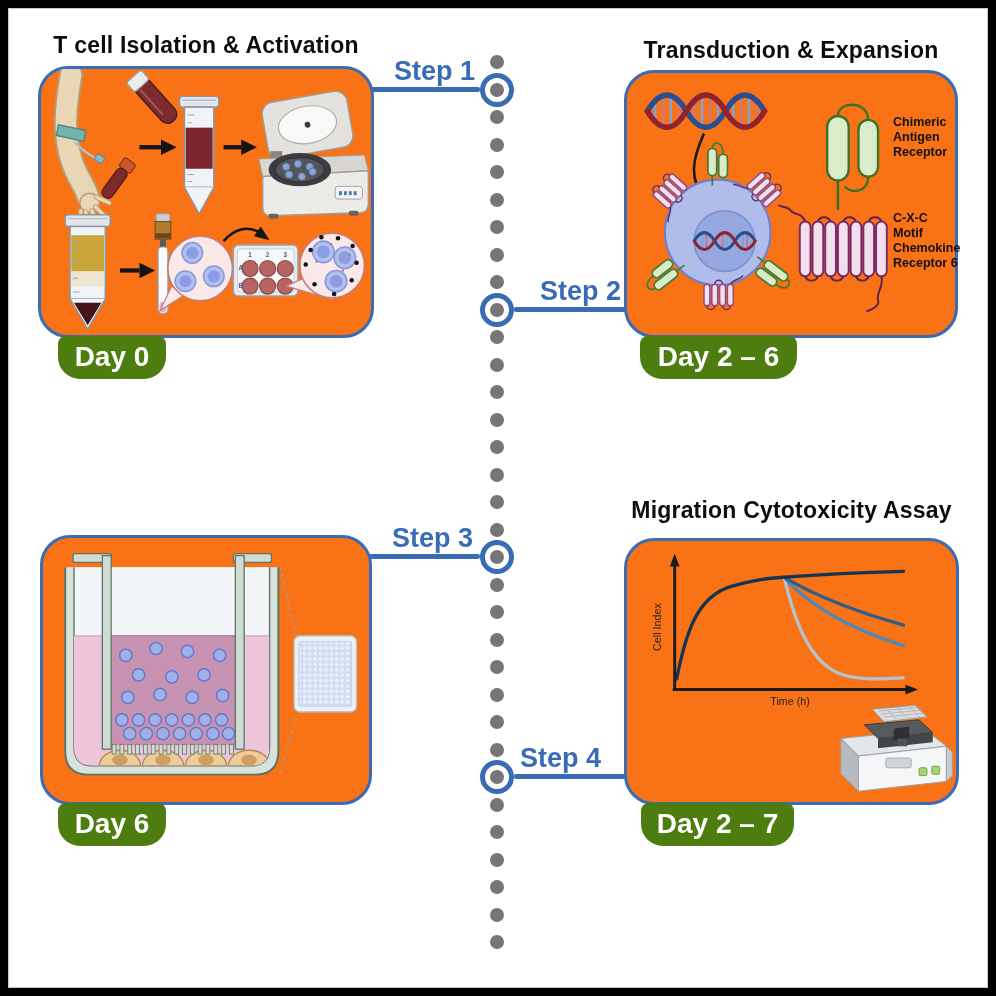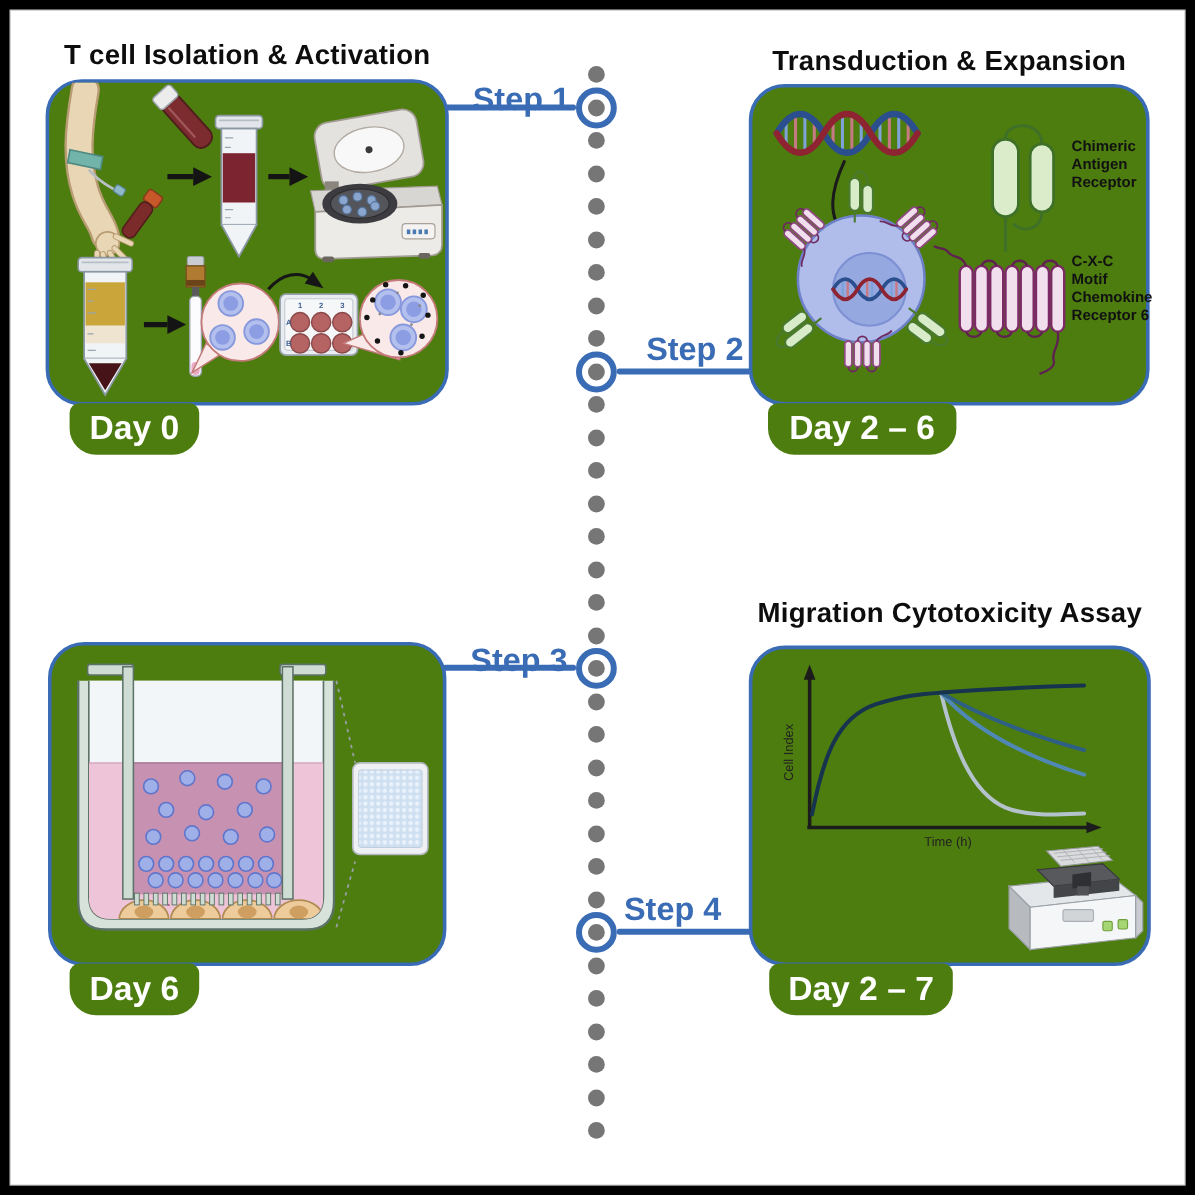--- a/index.html
+++ b/index.html
@@ -2,40 +2,40 @@
 <html><head>
 <meta charset="utf-8">
 <style>
   html,body{margin:0;padding:0;background:#fff;}
   #canvas{
     position:relative;width:996px;height:996px;background:#ffffff;
     font-family:"Liberation Sans",sans-serif;overflow:hidden;
     border:8px solid #000;box-sizing:border-box;
     box-shadow:inset 0 0 0 1px #c8c8c8;
   }
-  .panel{position:absolute;border:3.5px solid #3a6cb5;border-radius:30px;background:#4d7c0f;box-sizing:border-box;}
+  .panel{position:absolute;border:3.5px solid #3a6cb5;border-radius:30px;background:#f97316;box-sizing:border-box;}
   #panel-1{left:30px;top:58px;width:336px;height:272px;}
   #panel-2{left:616px;top:62px;width:334px;height:268px;}
   #panel-3{left:32px;top:527px;width:332px;height:270px;}
   #panel-4{left:616px;top:530px;width:335px;height:267px;}
   .ptitle{position:absolute;font-weight:700;font-size:23px;color:#0d0d0d;text-align:center;letter-spacing:.2px;}
   #title-1{left:30px;width:336px;top:24px;}
   #title-2{left:616px;width:334px;top:29px;}
   #title-3{left:32px;width:332px;top:495px;}
   #title-4{left:616px;width:335px;top:489px;}
   .badge{position:absolute;background:#4d7c0f;color:#fff;font-weight:700;font-size:28px;text-align:center;
          border-radius:8px 8px 22px 22px;height:43px;line-height:41px;box-sizing:border-box;z-index:6;}
   #badge-1{left:50px;top:328px;width:108px;}
   #badge-2{left:632px;top:328px;width:157px;}
   #badge-3{left:50px;top:795px;width:108px;text-align:center;}
   #badge-4{left:633px;top:795px;width:153px;}
   .step{position:absolute;color:#3a6cb5;font-weight:700;font-size:27px;width:118px;z-index:5;}
-  .step.right{text-align:right;margin-top:12px;}
+  .step.right{text-align:right;}
   #step-1{left:349px;top:48px;}
-  #step-2{left:512px;top:268px;text-align:center;}
+  #step-2{left:532px;top:268px;}
   #step-3{left:347px;top:515px;}
   #step-4{left:512px;top:735px;}
   .conn{position:absolute;height:5px;background:#3a6cb5;border-radius:2px;z-index:4;}
   #conn-1{left:363px;top:79px;width:109px;}
   #conn-2{left:506px;top:299px;width:112px;}
   #conn-3{left:361px;top:546px;width:111px;}
   #conn-4{left:506px;top:766px;width:112px;}
   .tl-dot{position:absolute;width:14px;height:14px;border-radius:50%;background:#767676;z-index:3;}
   .tl-ring{position:absolute;width:34px;height:34px;border:5px solid #3a6cb5;border-radius:50%;background:#fff;
            box-sizing:border-box;z-index:5;}

